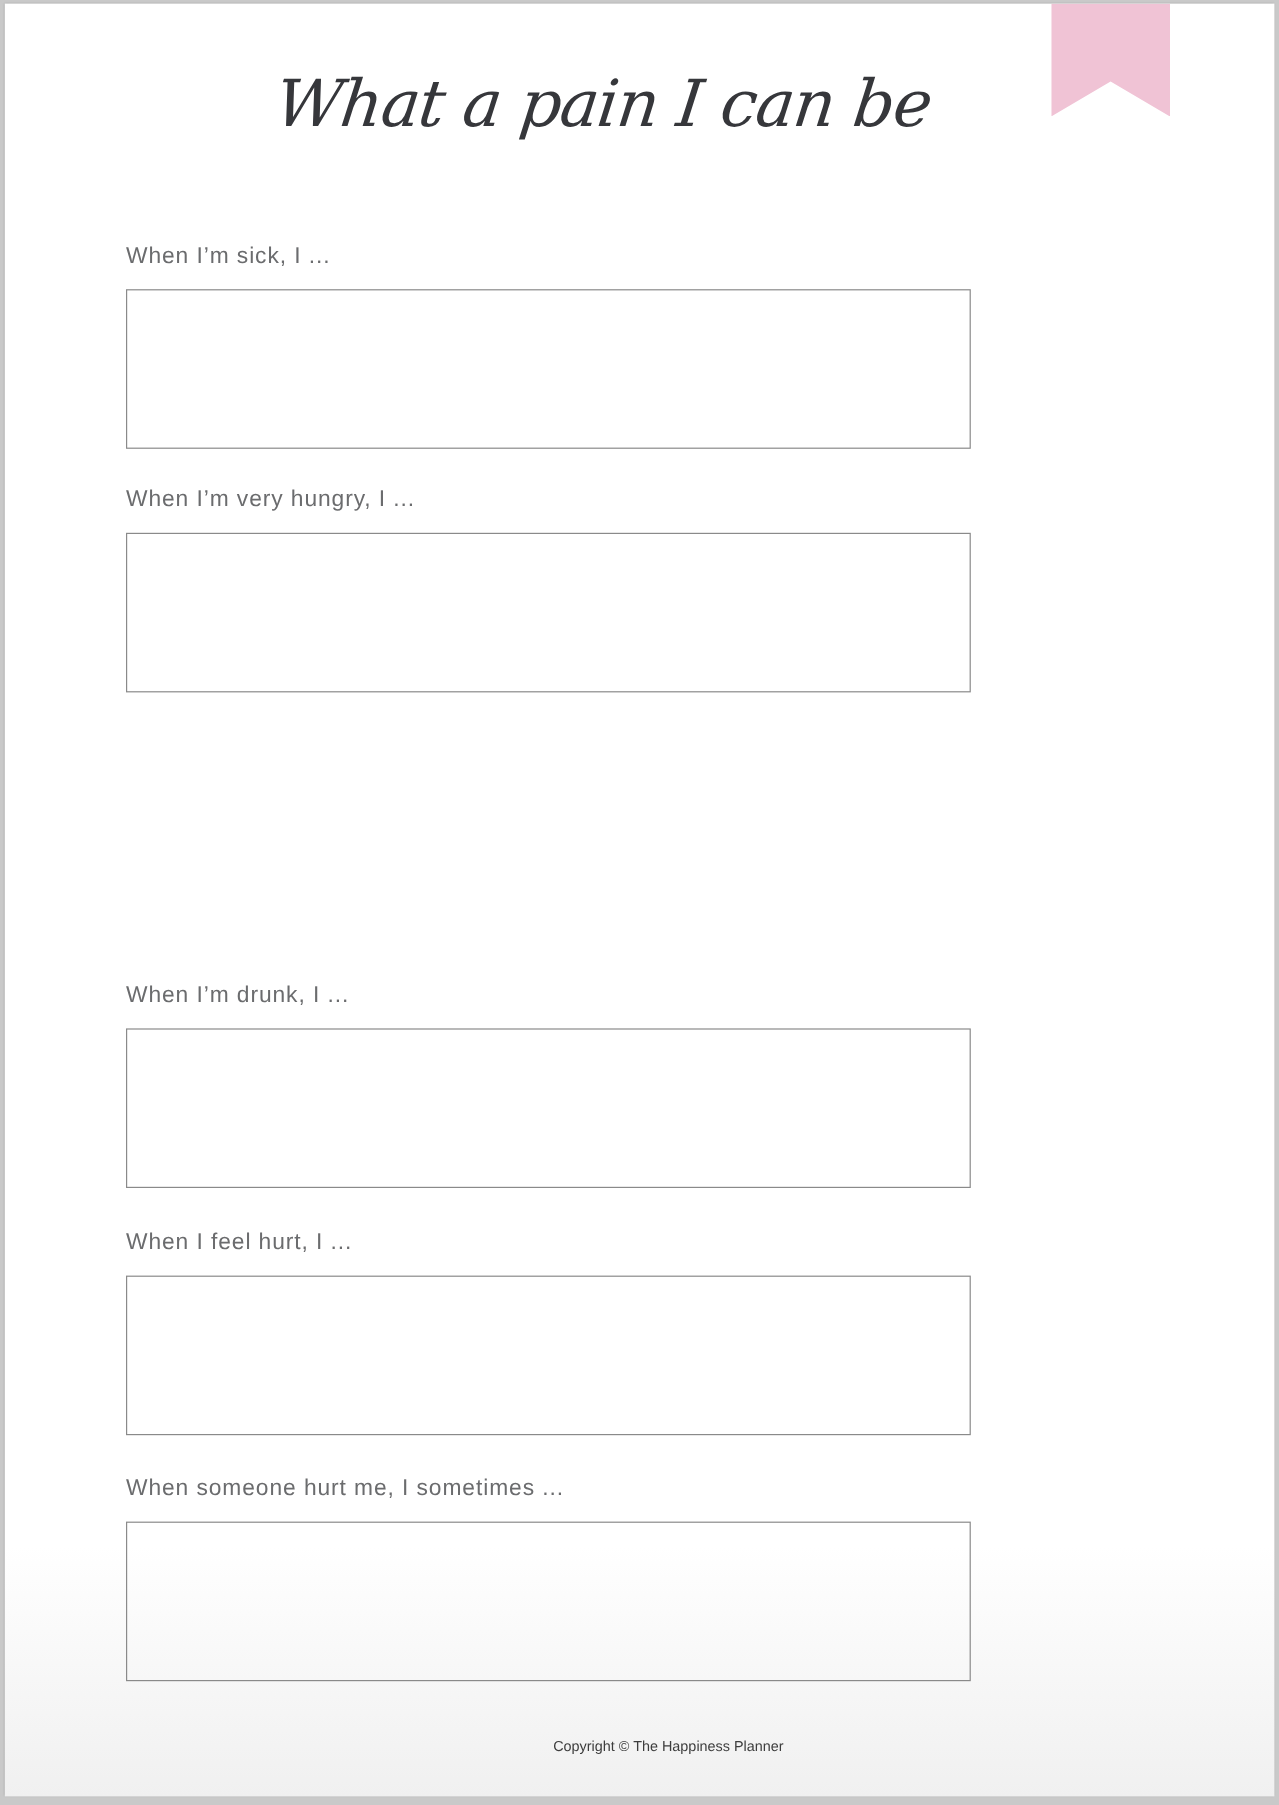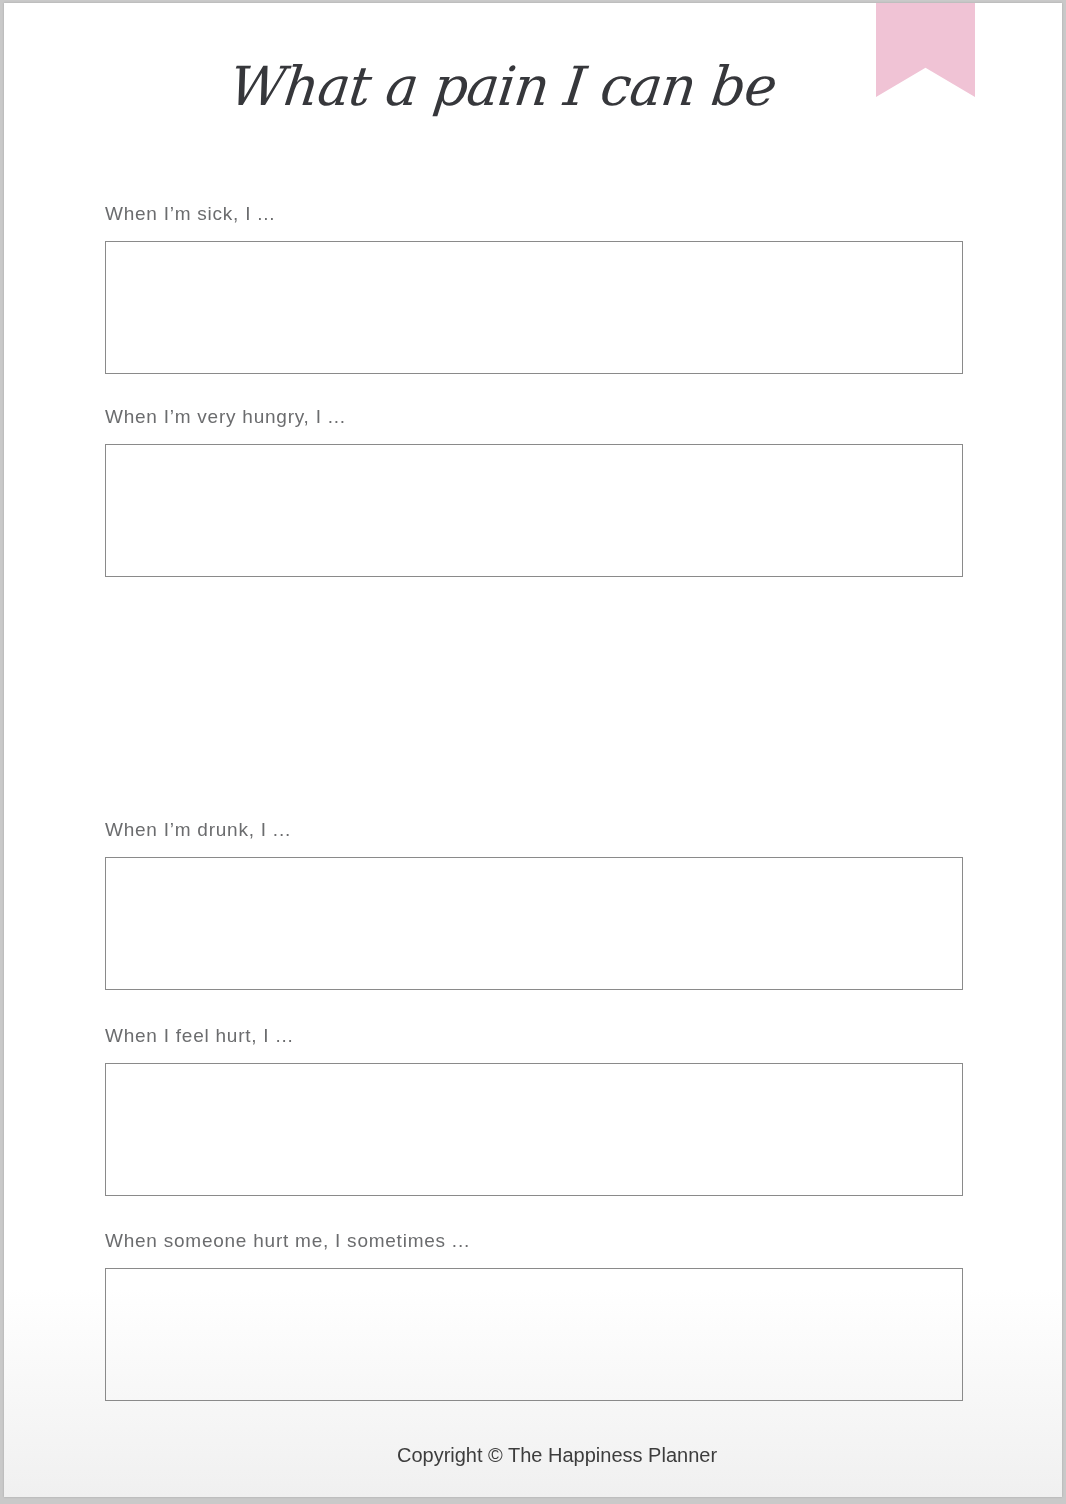--- a/index.html
+++ b/index.html
@@ -39,21 +39,21 @@
     font-family: "DejaVu Serif", serif;
     font-style: italic;
     font-size: 54px;
     letter-spacing: -1px;
     color: var(--title-ink, #36373B);
     transform: skewX(-7deg) translateX(-30px);
   }
   .prompt {
     position: absolute;
     left: 101px;
-    width: 858px;
+    width: 704px;
   }
   .prompt .label {
     font-size: 19px;
     line-height: 22px;
     letter-spacing: 0.04em;
     color: var(--label-gray, #6B6C6E);
     margin-bottom: 16px;
   }
   .prompt textarea.answer {
     display: block;
@@ -67,21 +67,21 @@
     font-family: "Liberation Sans", sans-serif;
     font-size: 18px;
     color: #444;
   }
   .footer {
     position: absolute;
     top: 1442px;
     left: 0;
     right: 0;
     text-align: center;
-    font-size: 20px;
+    font-size: 12px;
     line-height: 20px;
     color: var(--footer-gray, #3D3D3D);
     padding-left: 48px;
   }
 </style>
 </head>
 <body>
 
 <div class="page">
 

